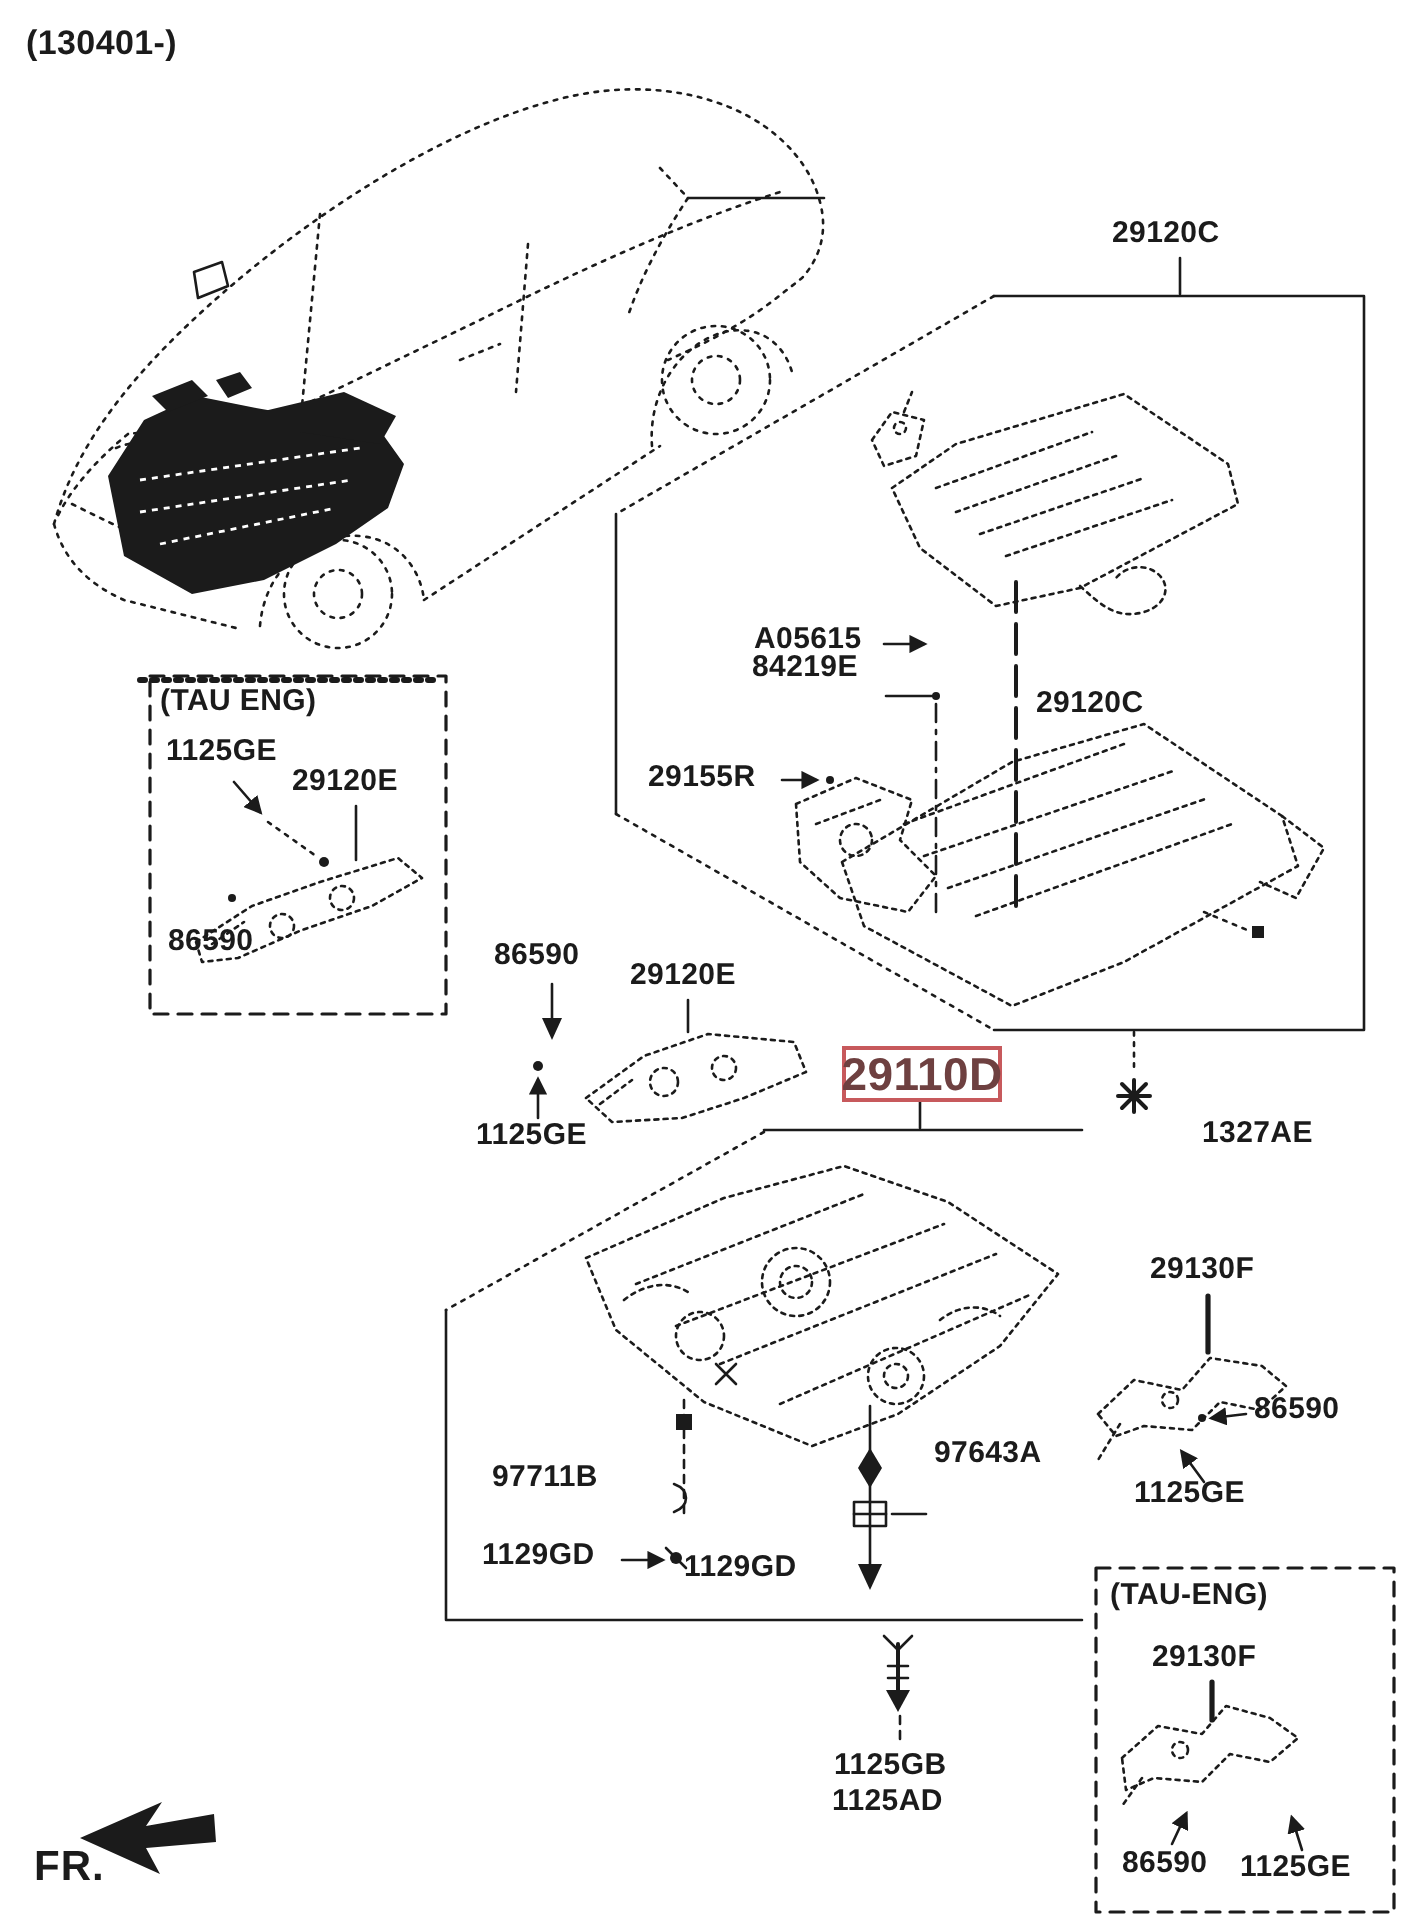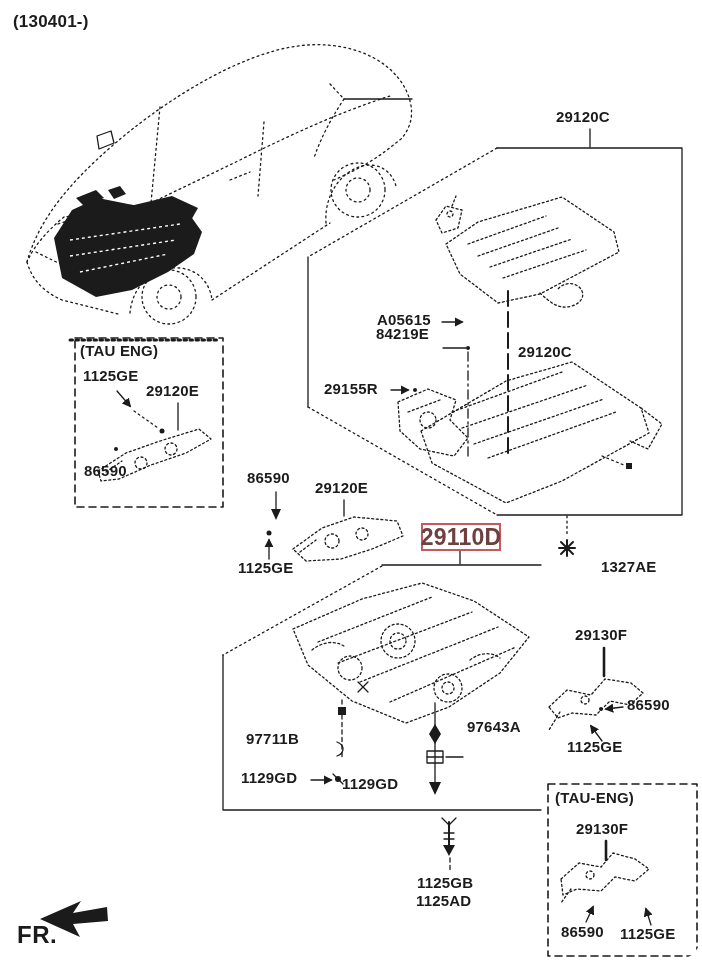--- a/index.html
+++ b/index.html
@@ -1,22 +1,22 @@
 <!DOCTYPE html>
 <html><head>
 <meta charset="utf-8">
 <style>
   html,body{margin:0;padding:0;background:#fff;}
   .stage{position:relative;width:702px;height:960px;background:#fff;overflow:hidden;
-         font-family:"Liberation Sans",sans-serif;border-radius:26px;}
+         font-family:"Liberation Sans",sans-serif;}
   svg{position:absolute;left:0;top:0;}
   .lbl{position:absolute;font-weight:700;font-size:15px;line-height:1;color:#1b1b1b;
        letter-spacing:.2px;white-space:nowrap;}
   .sm{font-size:17px;}
-  .fr{font-size:24px;letter-spacing:.5px;}
+  .fr{font-size:21px;letter-spacing:.5px;}
   .hl{position:absolute;left:421px;top:523px;width:76px;height:24px;border:2px solid #c7595c;
       display:flex;align-items:center;justify-content:center;background:#fff;}
   .hl span{font-weight:700;font-size:23px;color:#6e4040;letter-spacing:.2px;}
   
   .ln{fill:none;stroke:#1b1b1b;stroke-width:1.3;stroke-linecap:round;stroke-linejoin:round;}
   .st{stroke-dasharray:2 2.6;}
   .dot{stroke-dasharray:1.8 3.4;}
   .dsh{stroke-dasharray:4 3.5;}
   .dsh2{stroke-dasharray:7 5;stroke-width:1.6;}
   .dd{stroke-dasharray:9 4 2 4;}

